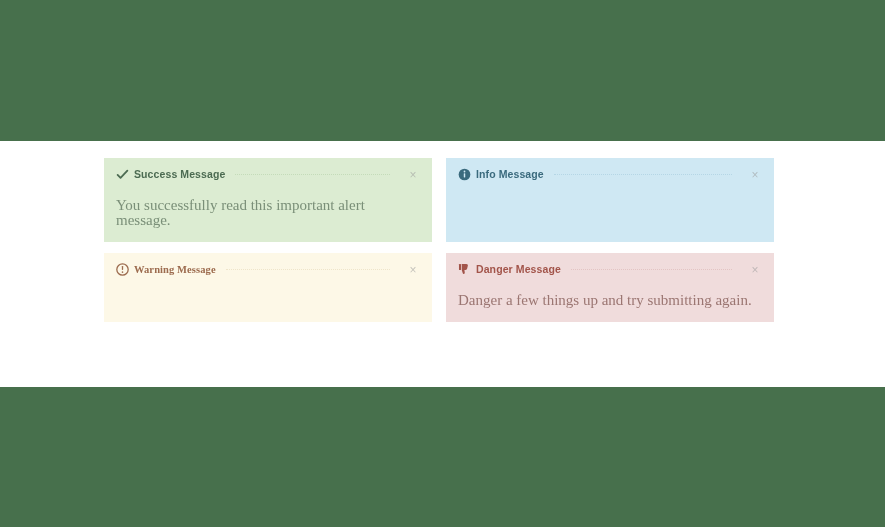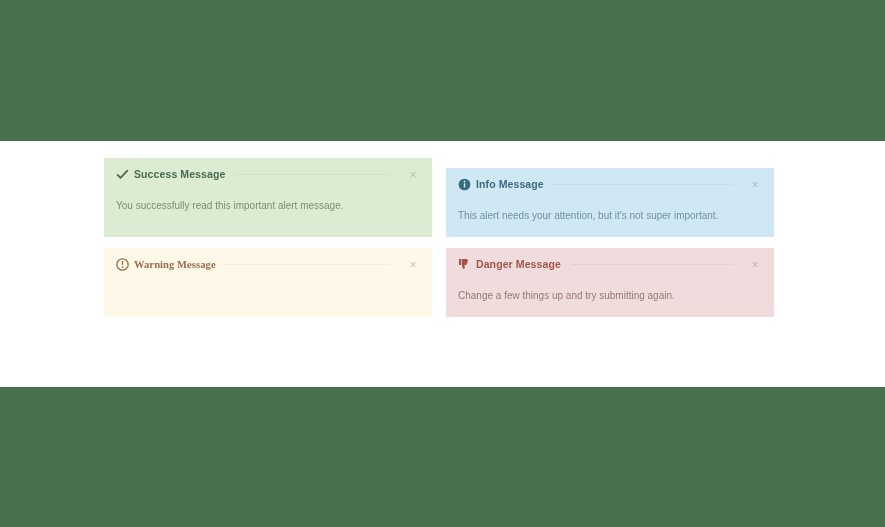--- a/index.html
+++ b/index.html
@@ -113,37 +113,37 @@
     text-align: center;
     font-size: 12px;
     font-family: "Liberation Sans", sans-serif;
     color: #9a9a9a;
     opacity: 0.55;
     cursor: pointer;
     user-select: none;
   }
 
   .alert-body {
-    font-size: 10px;
+    font-size: 15px;
     line-height: 15px;
     padding-top: 10px;
+    font-family: Liberation Serif, serif;
   }
 
   
   .alert-success {
     background: #dcecd2;
   }
   .alert-success .alert-title,
   .alert-success .alert-icon { color: #4c6b52; }
   .alert-success .rule { color: #a9c79b; }
   .alert-success .alert-body { color: #7a8f78; }
 
   .alert-info {
     background: #cfe8f3;
-    margin-top: 10px;
   }
   .alert-info .alert-title,
   .alert-info .alert-icon { color: #3a6a7d; }
   .alert-info .rule { color: #96c2d6; }
   .alert-info .alert-body { color: #6d94a3; }
 
   .alert-warning {
     background: #fdf8e7;
   }
   .alert-warning .alert-title,
@@ -190,21 +190,20 @@
             <svg width="13" height="13" viewBox="0 0 16 16">
               <circle cx="8" cy="8" r="7.2" fill="currentColor"></circle>
               <rect x="7.1" y="6.6" width="1.8" height="5.2" rx="0.6" fill="#cfe8f3"></rect>
               <circle cx="8" cy="4.3" r="1.1" fill="#cfe8f3"></circle>
             </svg>
           </span>
           <span class="alert-title">Info Message</span>
           <span class="rule"></span>
           <span class="alert-close">×</span>
         </div>
-        <div class="alert-body">This alert needs your attention, but it's not super important.</div>
       </div>
 
       <div class="alert alert-warning">
         <div class="alert-head">
           <span class="alert-icon">
             <svg width="13" height="13" viewBox="0 0 16 16">
               <circle cx="8" cy="8" r="7" fill="none" stroke="currentColor" stroke-width="1.6"></circle>
               <rect x="7.2" y="3.6" width="1.6" height="5" rx="0.6" fill="currentColor"></rect>
               <circle cx="8" cy="11.3" r="1" fill="currentColor"></circle>
             </svg>
@@ -223,20 +222,20 @@
                        C11.0 8.0 10.3 8.5 9.4 8.5 H7.9 L8.3 11.4
                        C8.45 12.6 7.9 13.6 6.9 13.6 C6.4 13.6 6.1 13.3 5.9 12.7
                        L4.6 8.6 Z" fill="currentColor"></path>
               <rect x="1.2" y="1.2" width="2.5" height="7.4" rx="0.7" fill="currentColor"></rect>
             </svg>
           </span>
           <span class="alert-title">Danger Message</span>
           <span class="rule"></span>
           <span class="alert-close">×</span>
         </div>
-        <div class="alert-body">Change a few things up and try submitting again.</div>
+        <div class="alert-body">Danger a few things up and try submitting again.</div>
       </div>
 
     </div>
   </div>
 
   <div class="band band-bottom"></div>
 </div>
 
 </body></html>

